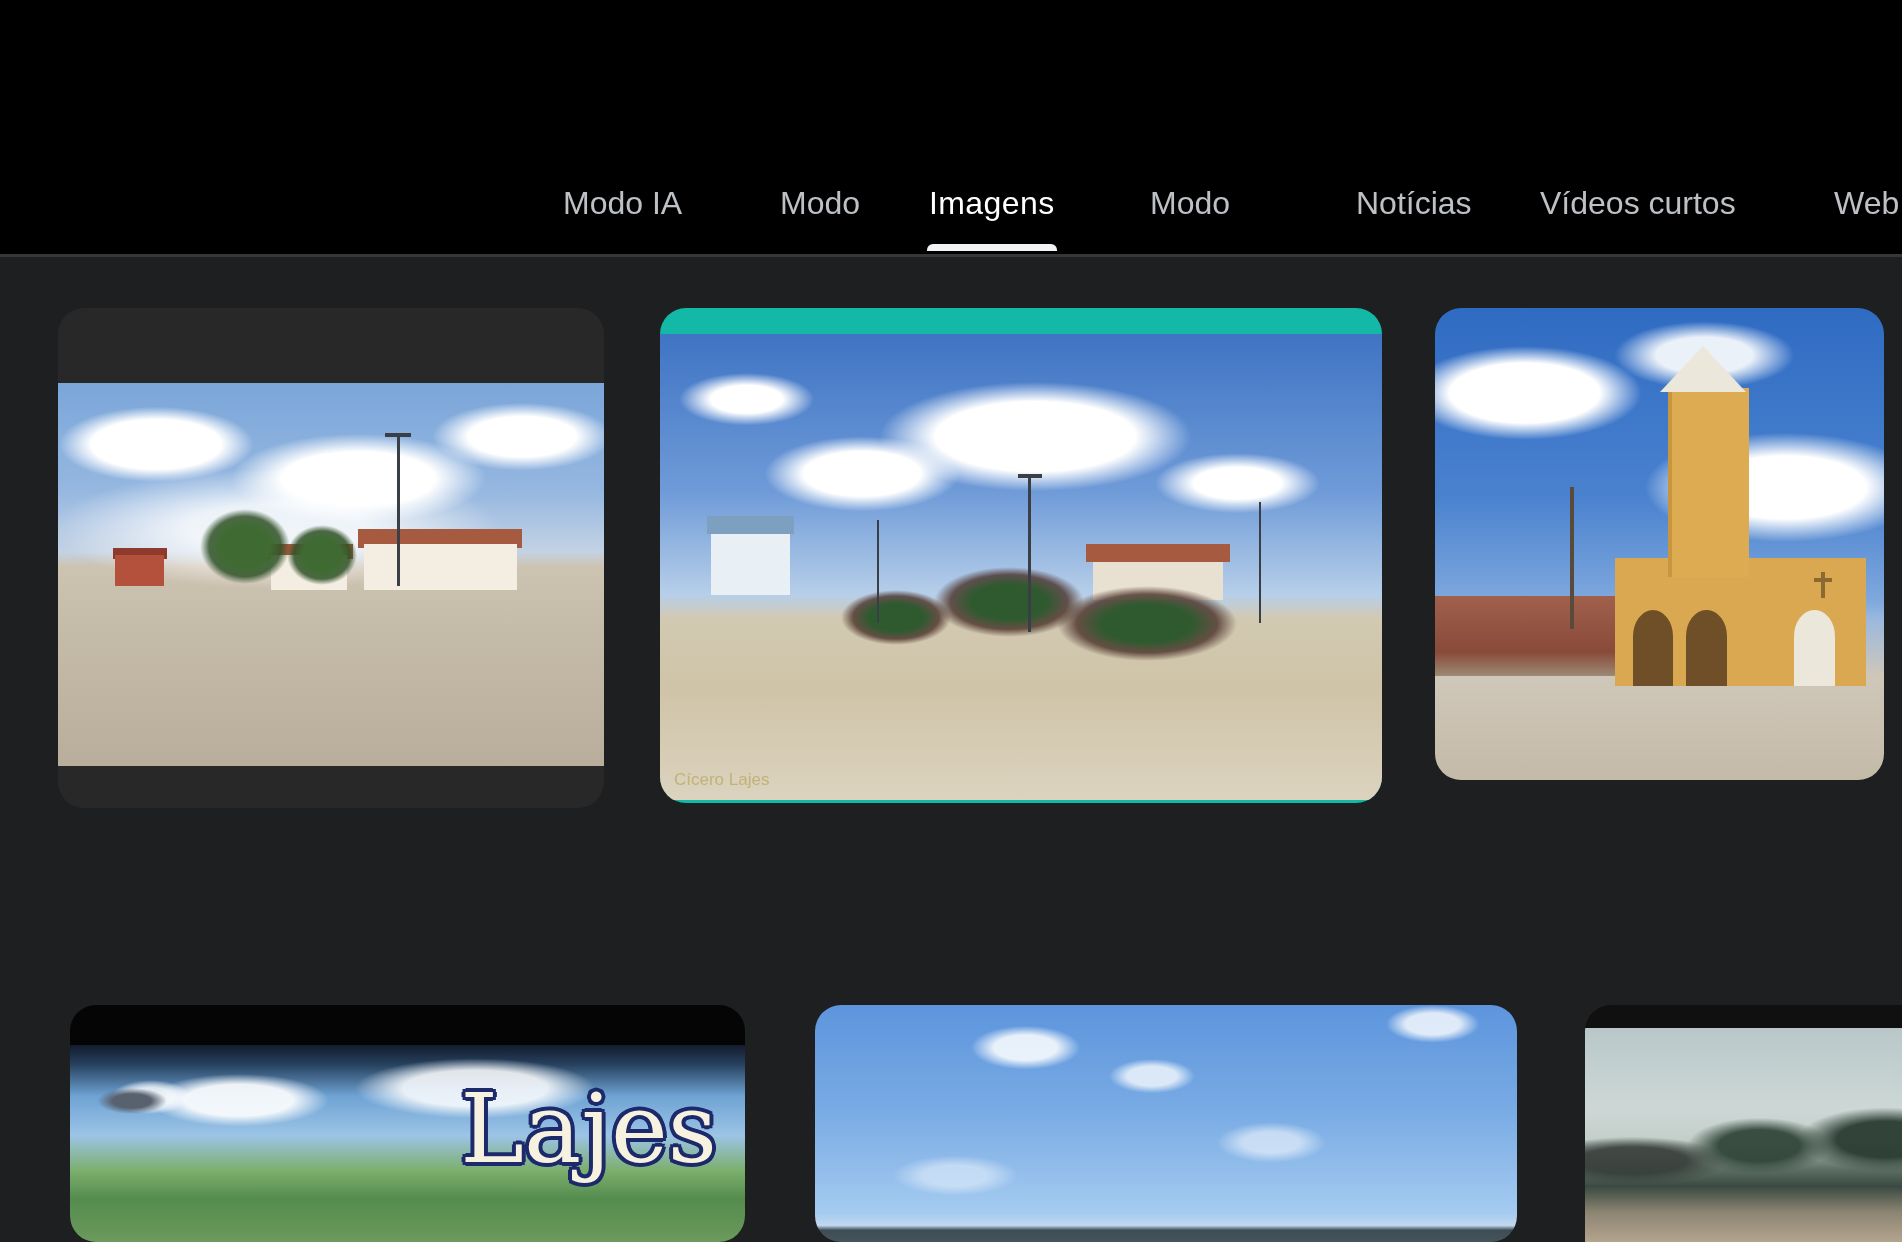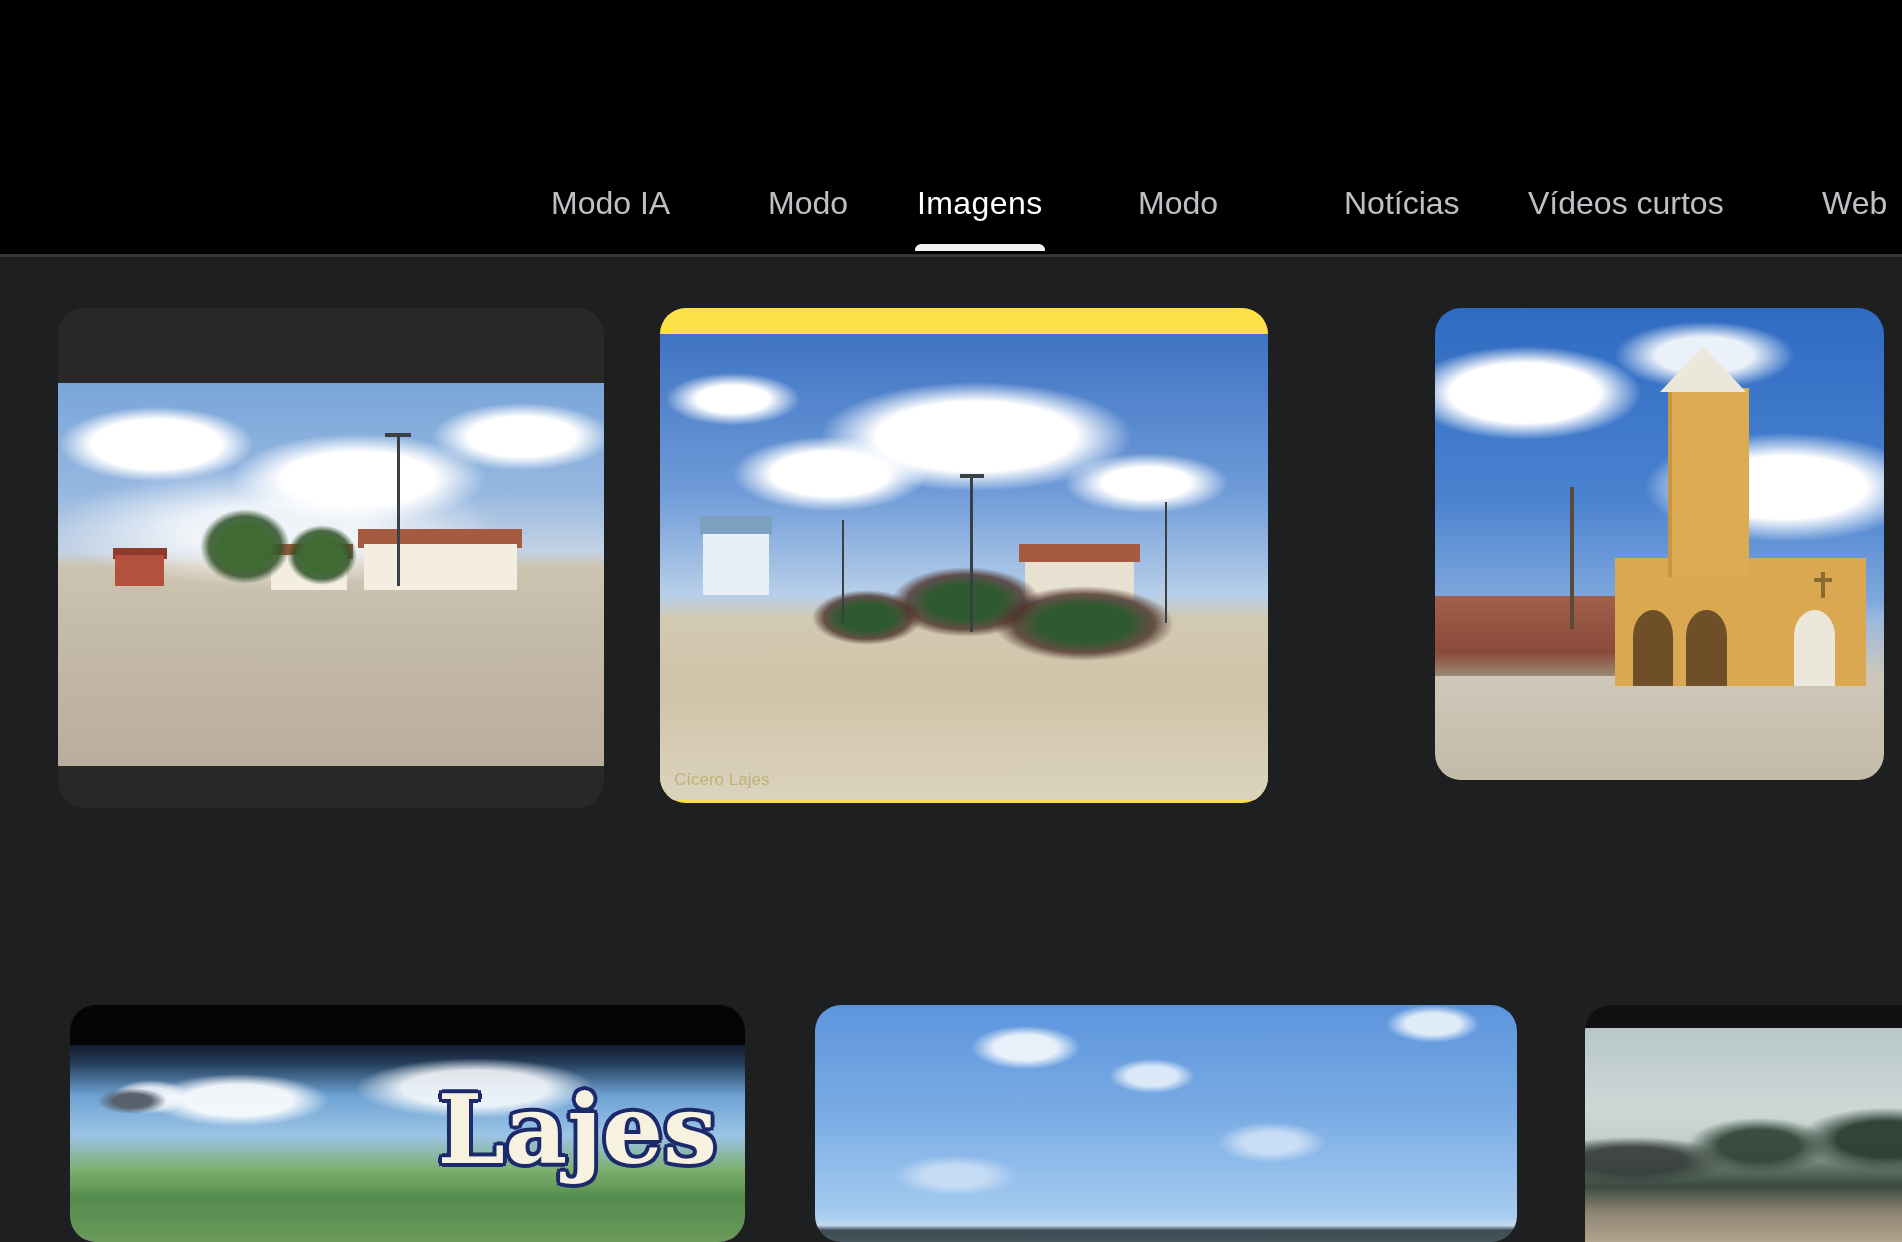--- a/index.html
+++ b/index.html
@@ -8,21 +8,21 @@
     background:#1e1f20;font-family:"Liberation Sans",sans-serif;
     -webkit-font-smoothing:antialiased;
   }
   
   .header{
     position:absolute;left:0;top:0;width:1902px;height:254px;
     background:#000;border-bottom:3px solid #35373b;z-index:5;
   }
   .tab{
     position:absolute;top:184px;font-size:32px;line-height:38px;
-    color:#bdc1c6;white-space:nowrap;cursor:pointer;
+    color:#bdc1c6;white-space:nowrap;cursor:pointer;margin-left:12px;
   }
   .tab--active{color:#ffffff;font-weight:400;letter-spacing:.4px;}
   .tab--active .tab-underline{
     position:absolute;left:-2px;right:-2px;top:60px;height:7px;
     background:#f1f3f4;border-radius:6px 6px 0 0;
   }
   
   .card{position:absolute;border-radius:26px;overflow:hidden;cursor:pointer;}
   .photo{position:absolute;left:0;right:0;}
   
@@ -78,21 +78,21 @@
   
   .photo-4{
     top:40px;height:197px;
     background:
       radial-gradient(ellipse 120px 35px at 25% 28%,rgba(255,255,255,.9) 45%,rgba(255,255,255,0) 75%),
       radial-gradient(ellipse 160px 40px at 60% 22%,rgba(255,255,255,.85) 45%,rgba(255,255,255,0) 75%),
       linear-gradient(180deg,#131b2e 0%,#27425f 10%,#6fa3d4 26%,#9cc4e6 46%,#7cae6c 64%,#548c4e 78%,#6b9a5c 100%);
   }
   .p4-text{
     position:absolute;right:28px;top:28px;
-    font-size:96px;font-weight:700;font-family:"DejaVu Serif",serif;
+    font-size:96px;font-weight:400;font-family:"DejaVu Serif",serif;
     color:#f7f2df;
     text-shadow:-4px 0 #1c2a6b,4px 0 #1c2a6b,0 -4px #1c2a6b,0 4px #1c2a6b,
                 -3px -3px #1c2a6b,3px 3px #1c2a6b,-3px 3px #1c2a6b,3px -3px #1c2a6b;
   }
   
   .photo-5{
     top:0;height:100%;
     background:
       radial-gradient(ellipse 70px 28px at 30% 18%,rgba(255,255,255,.85) 45%,rgba(255,255,255,0) 78%),
       radial-gradient(ellipse 55px 22px at 48% 30%,rgba(255,255,255,.75) 45%,rgba(255,255,255,0) 78%),
@@ -136,21 +136,21 @@
     <div class="p1-roof" style="left:10%;top:43%;width:10%;height:3%;background:#8e3b2e"></div>
     <div class="p1-house" style="left:10.5%;top:45%;width:9%;height:8%;background:#b4513c"></div>
     <div class="blob tree" style="left:26%;top:33%;width:90px;height:75px"></div>
     <div class="blob tree" style="left:42%;top:37%;width:70px;height:60px"></div>
     <div class="pole" style="left:62%;top:13%;height:40%"></div>
     <div class="pole" style="left:62%;top:13%;height:4px;width:26px;margin-left:-12px"></div>
   </div>
 
 </div>
 
-<div class="card" style="left:660px;top:308px;width:608px;height:495px;background:#fde047">
+<div class="card" style="left:660px;top:308px;width:722px;height:495px;background:#14b8a6">
   <div class="photo photo-2">
     <div class="p1-house" style="left:7%;top:42%;width:11%;height:14%;background:#e9f0f5"></div>
     <div class="p1-roof" style="left:6.5%;top:39%;width:12%;height:4%;background:#7d9fc0"></div>
     <div class="p1-house" style="left:60%;top:48%;width:18%;height:9%;background:#e8e0d0"></div>
     <div class="p1-roof" style="left:59%;top:45%;width:20%;height:4%"></div>
     <div class="blob p2-shrub" style="left:38%;top:50%;width:150px;height:70px"></div>
     <div class="blob p2-shrub" style="left:55%;top:54%;width:180px;height:75px"></div>
     <div class="blob p2-shrub" style="left:25%;top:55%;width:110px;height:55px"></div>
     <div class="pole" style="left:51%;top:30%;height:34%"></div>
     <div class="pole" style="left:51%;top:30%;height:4px;width:24px;margin-left:-10px"></div>

